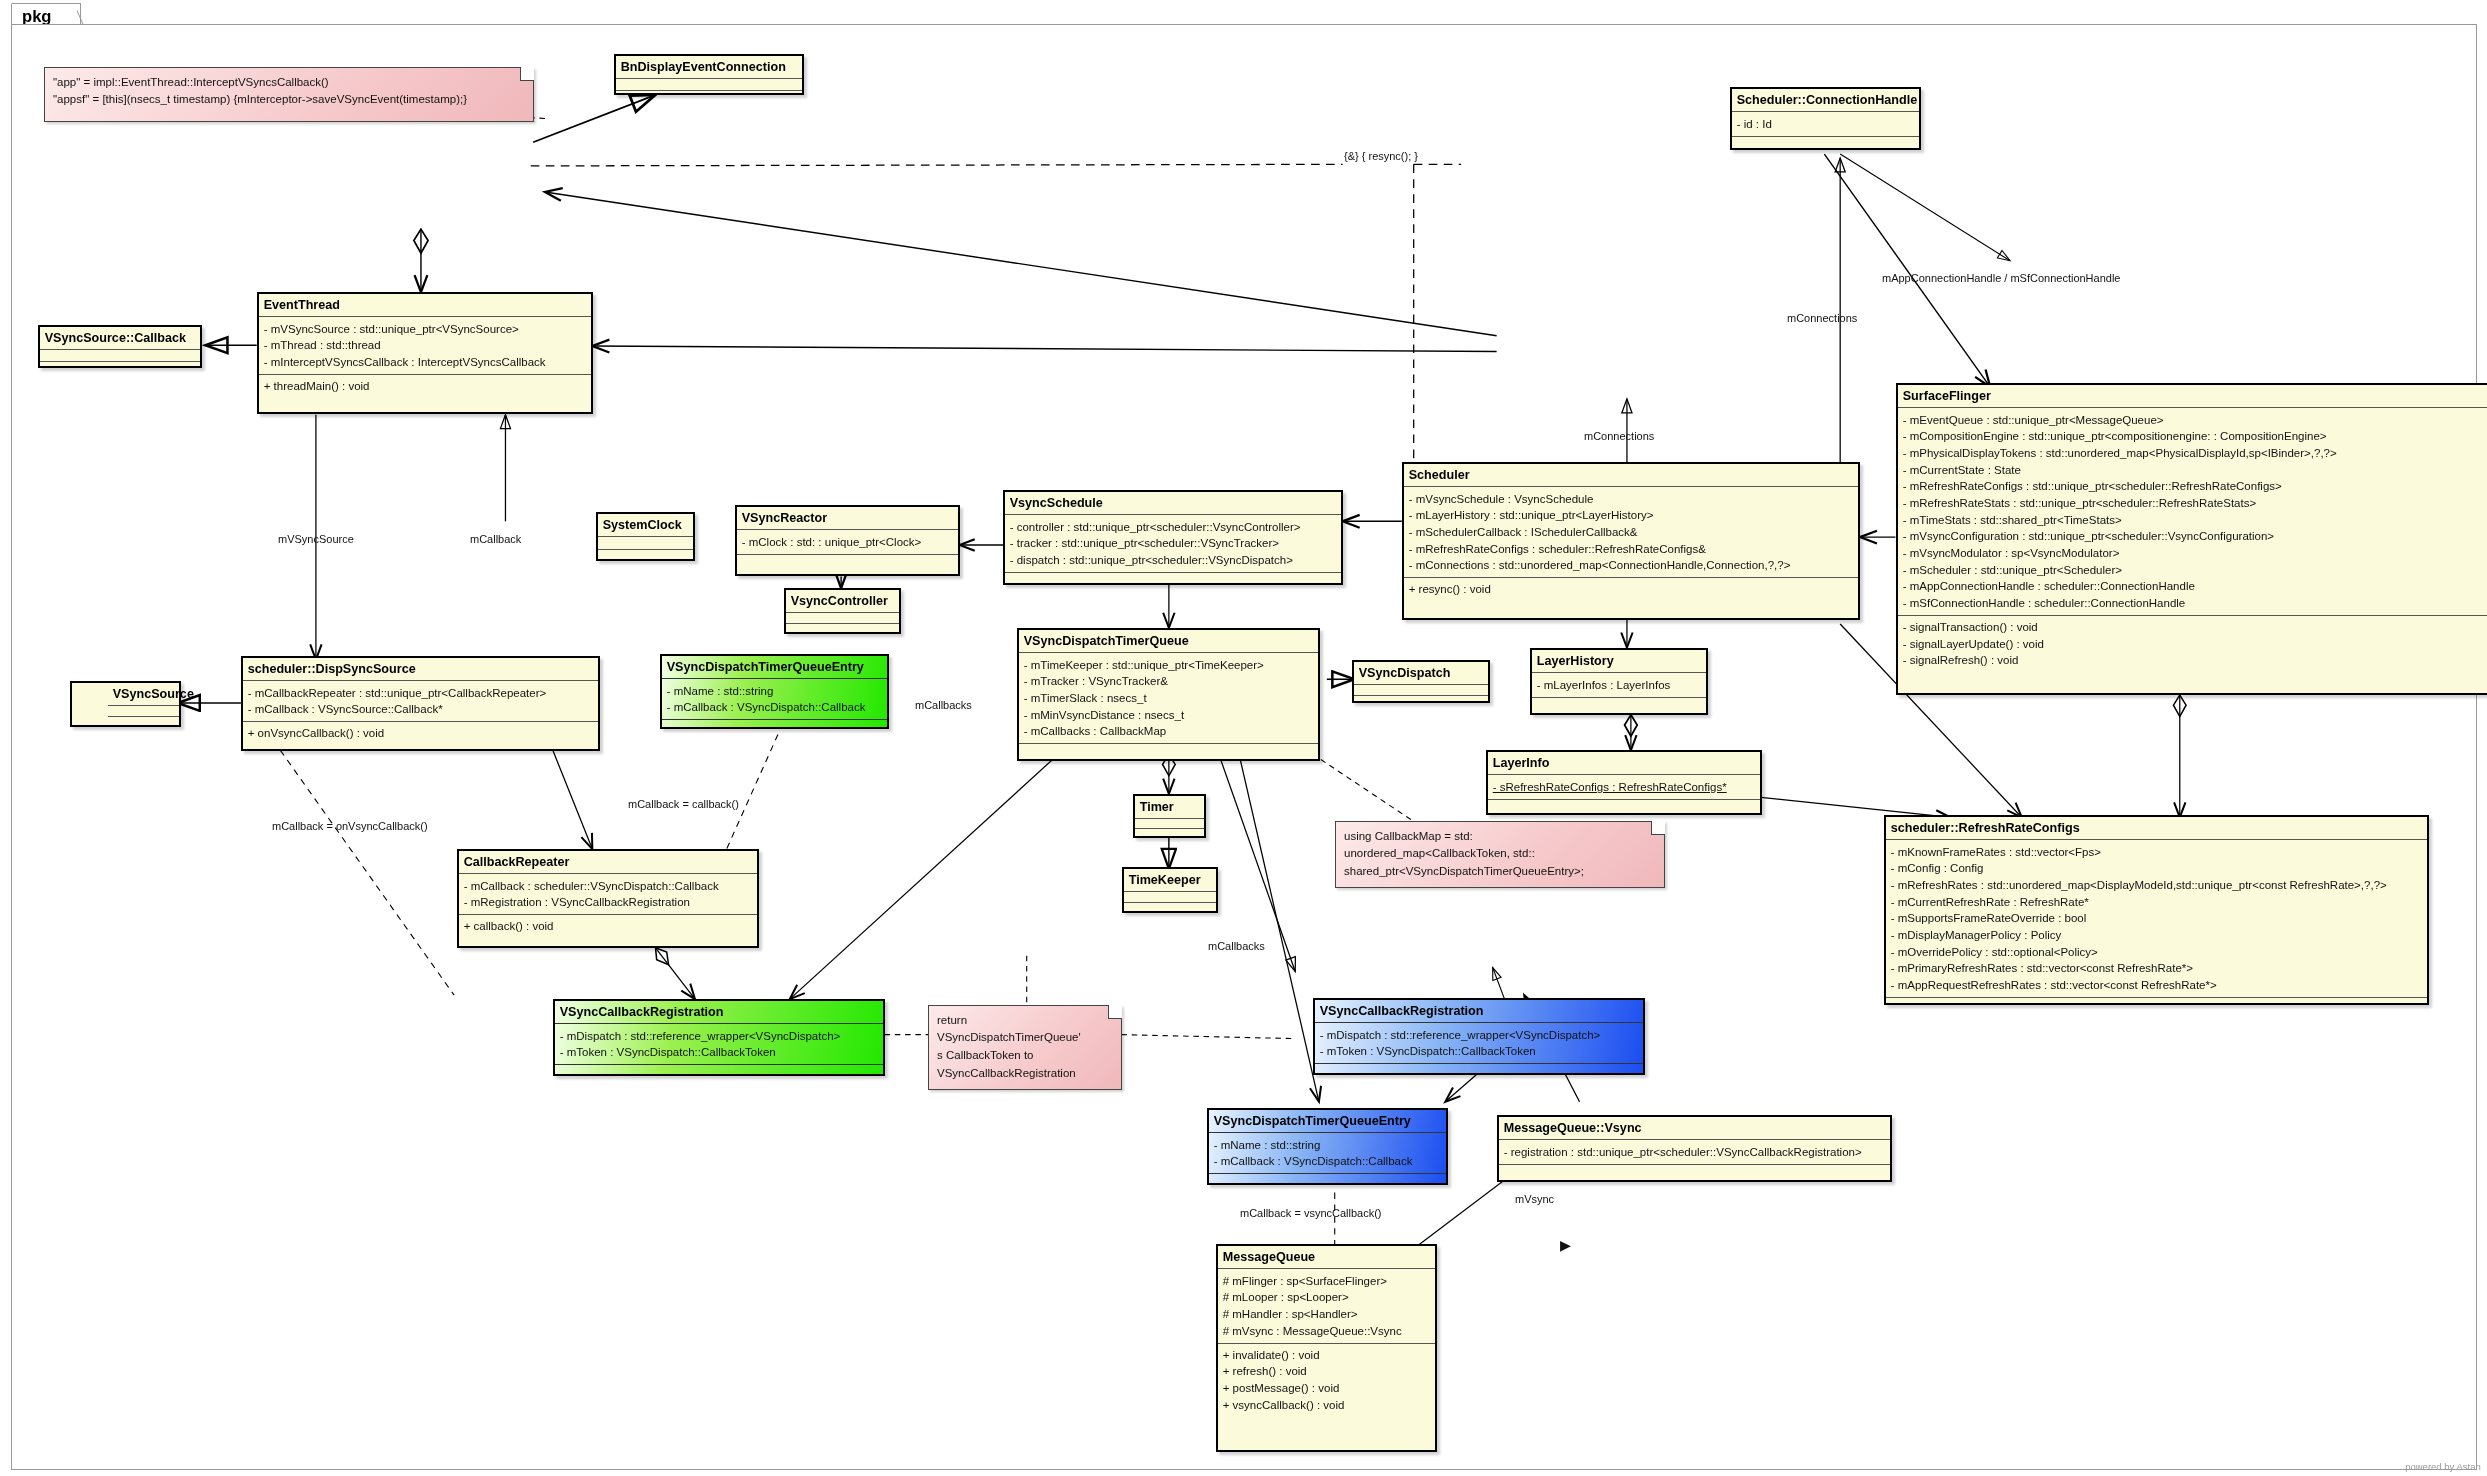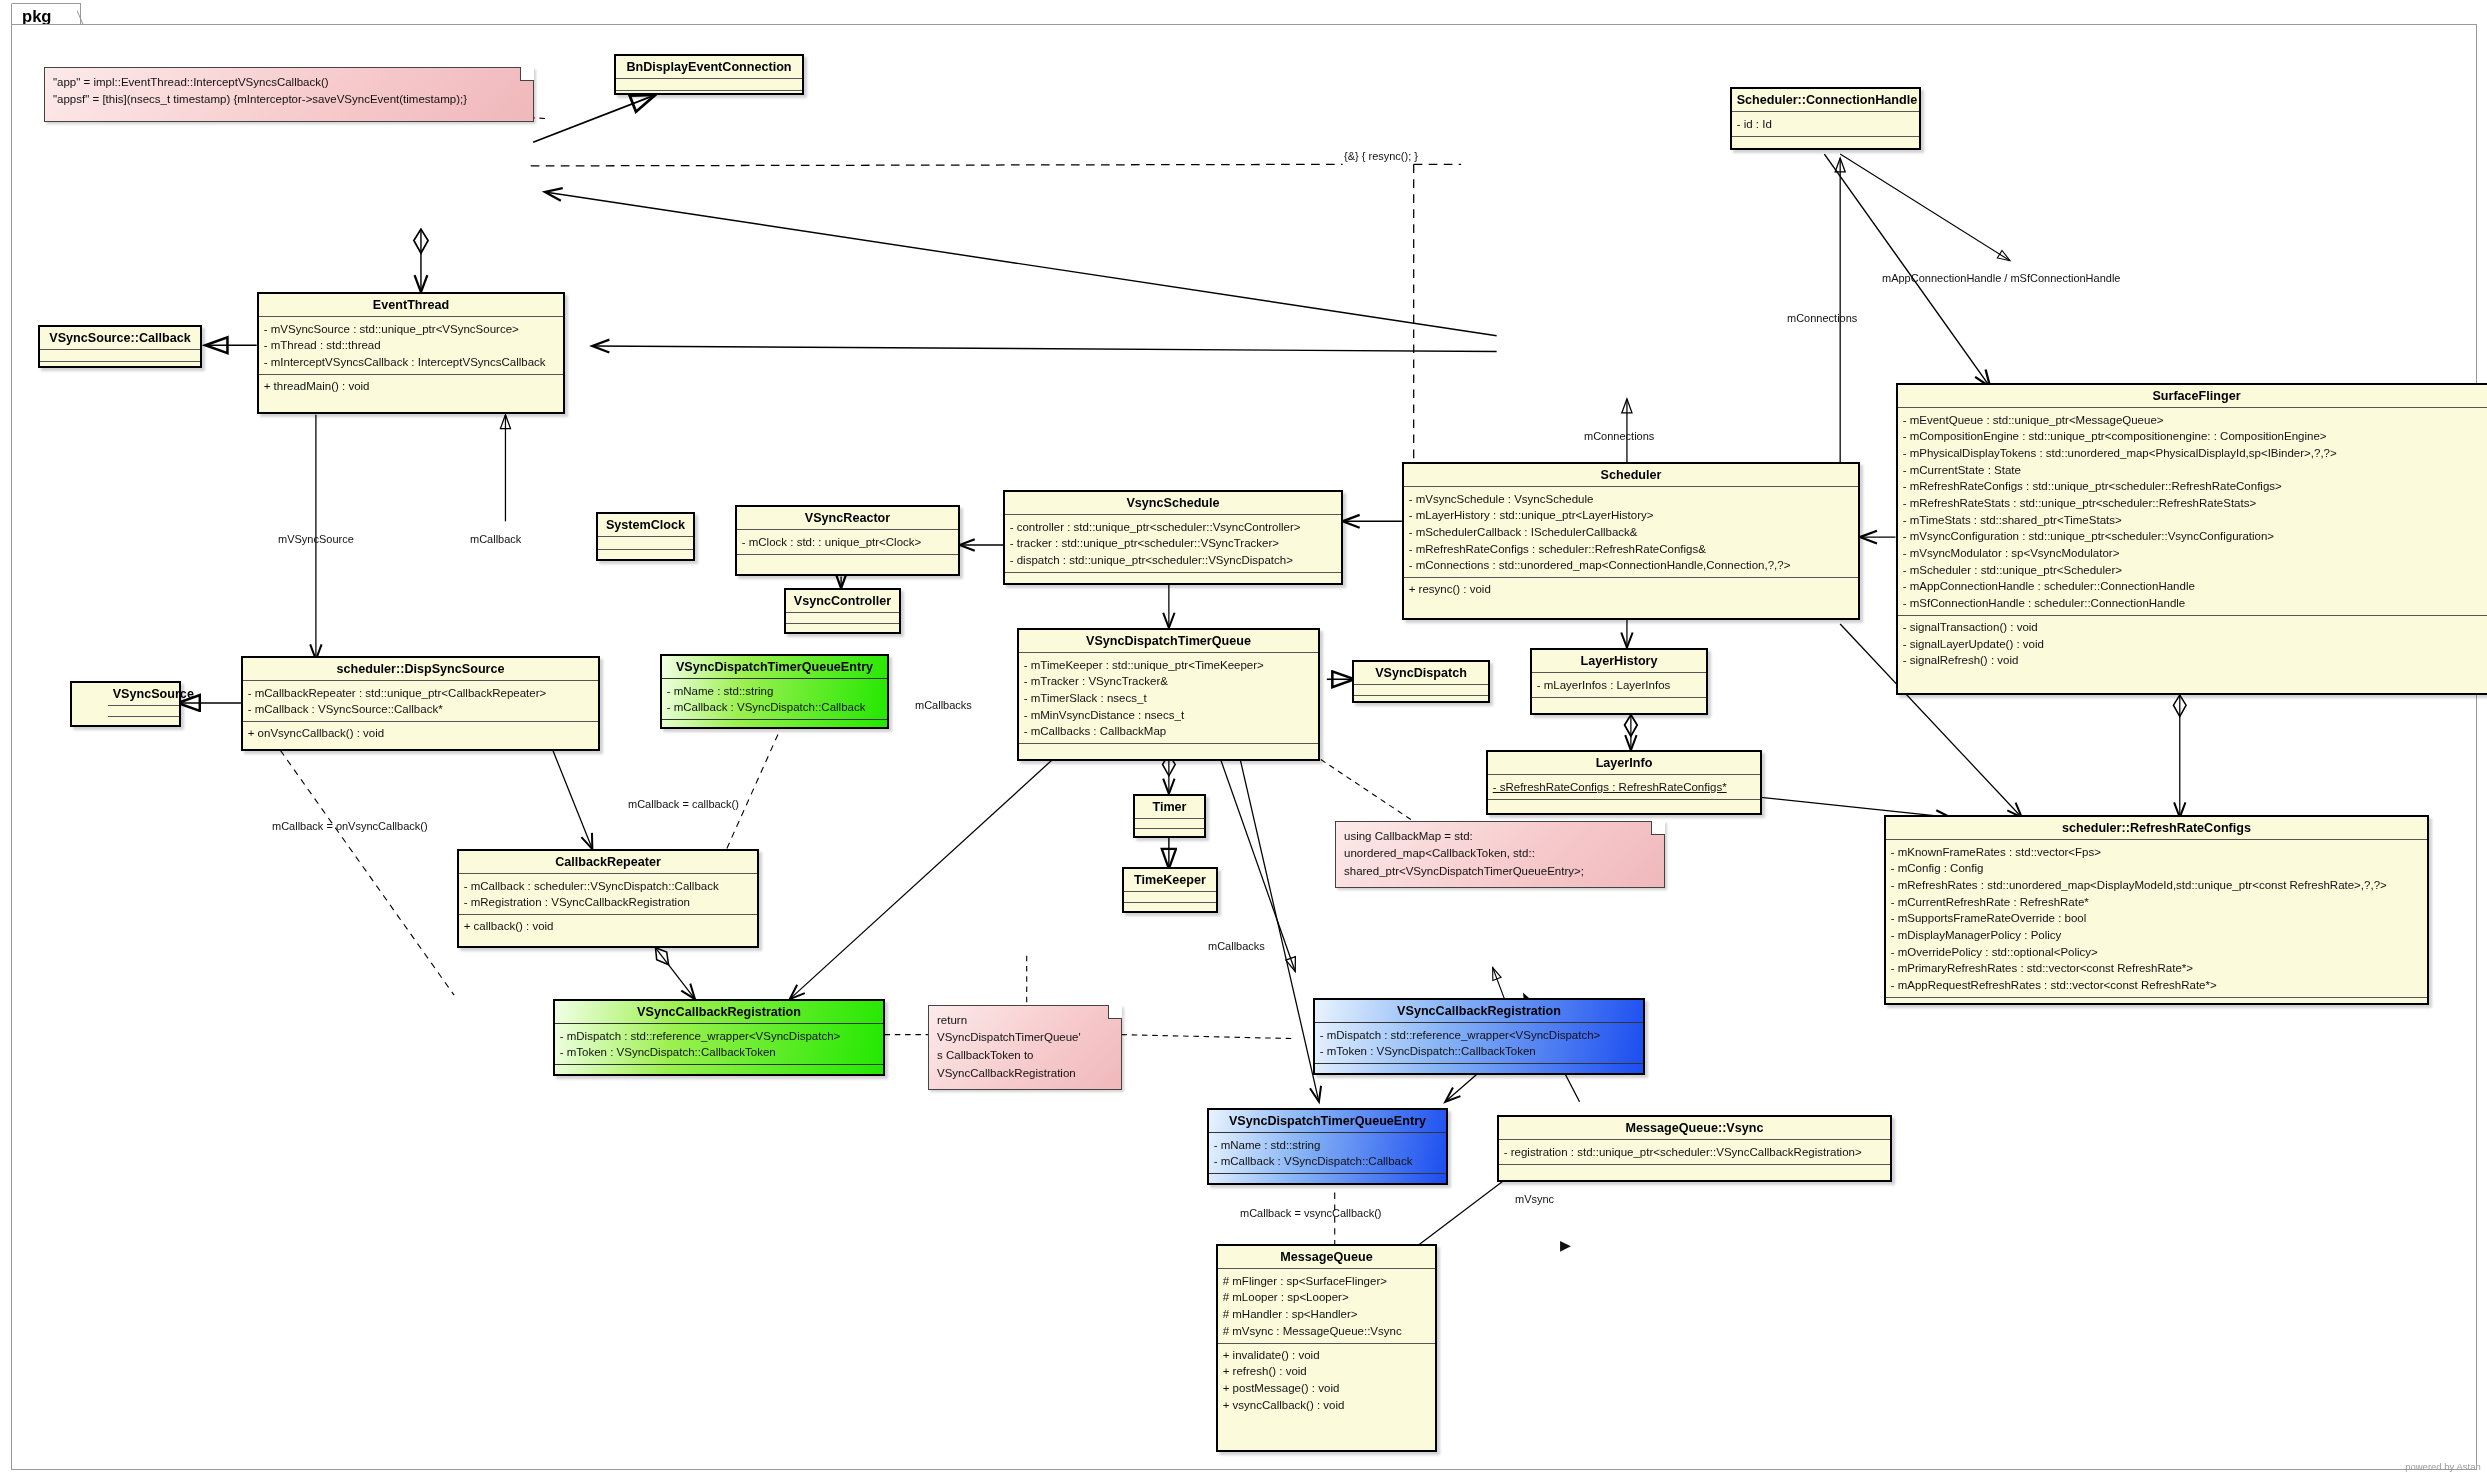--- a/index.html
+++ b/index.html
@@ -10,21 +10,21 @@
   .pkg-frame{position:absolute;left:11px;top:24px;width:2464px;height:1444px;border:0.8px solid #999;background:#fff;}
   .pkg-tab{position:absolute;left:11px;top:3.2px;width:68px;height:24px;border:0.8px solid #999;border-bottom:none;background:#fff;
            border-top-left-radius:1.6px;}
   .pkg-tab-skew{position:absolute;left:77px;top:3.2px;width:20.5px;height:24.5px;overflow:hidden;}
   .pkg-tab-skew:after{content:"";position:absolute;left:-14.2px;top:0;width:20.5px;height:24.5px;border-right:0.8px solid #999;
            transform:skewX(24deg);transform-origin:bottom left;}
   .pkg-label{position:absolute;left:22px;top:7.1px;font-size:16.6px;font-weight:bold;color:#000;}
 
   
   .cls{position:absolute;border:2.4px solid #000;background:#fbfbdc;box-shadow:3.2px 3.2px 2.4px rgba(0,0,0,.18);box-sizing:border-box;}
-  .cls .hdr{text-align:center;font-weight:bold;font-size:12.6px;color:#000;padding:4px 4.7px 4px;border-bottom:0.8px solid #555;
+  .cls .hdr{text-align:left;font-weight:bold;font-size:12.6px;color:#000;padding:4px 4.7px 4px;border-bottom:0.8px solid #555;
             line-height:1.15;white-space:nowrap;}
   .cls .attrs{border-bottom:0.8px solid #555;padding:3.2px 4.7px 3.2px;}
   .cls .ops{padding:3.2px 4.7px 3.2px;}
   .cls .row{font-size:11.5px;color:#111;line-height:1.45;white-space:nowrap;}
   .cls .row.u{text-decoration:underline;}
   .cls .empty{height:8.7px;}
 
   
   .green{background:linear-gradient(100deg,#f2ffe6 0%,#9cf050 36%,#22e800 100%);}
   .green .hdr{border-bottom:0.8px solid #333;}
@@ -196,21 +196,21 @@
   <div class="cls" style="left:1730px;top:87px;width:191px;height:63px;">
     <div class="hdr">Scheduler::ConnectionHandle</div>
     <div class="attrs">
       <div class="row">- id : Id</div>
     </div>
     <div class="ops">
         <div class="empty" style="height:1.6px"></div>
       </div>
   </div>
 
-  <div class="cls" style="left:257px;top:292px;width:308px;height:122px;">
+  <div class="cls" style="left:257px;top:292px;width:336px;height:122px;">
     <div class="hdr">EventThread</div>
     <div class="attrs">
       <div class="row">- mVSyncSource : std::unique_ptr&lt;VSyncSource&gt;</div>
       <div class="row">- mThread : std::thread</div>
       <div class="row">- mInterceptVSyncsCallback : InterceptVSyncsCallback</div>
     </div>
     <div class="ops">
       <div class="row">+ threadMain() : void</div>
     </div>
   </div>

